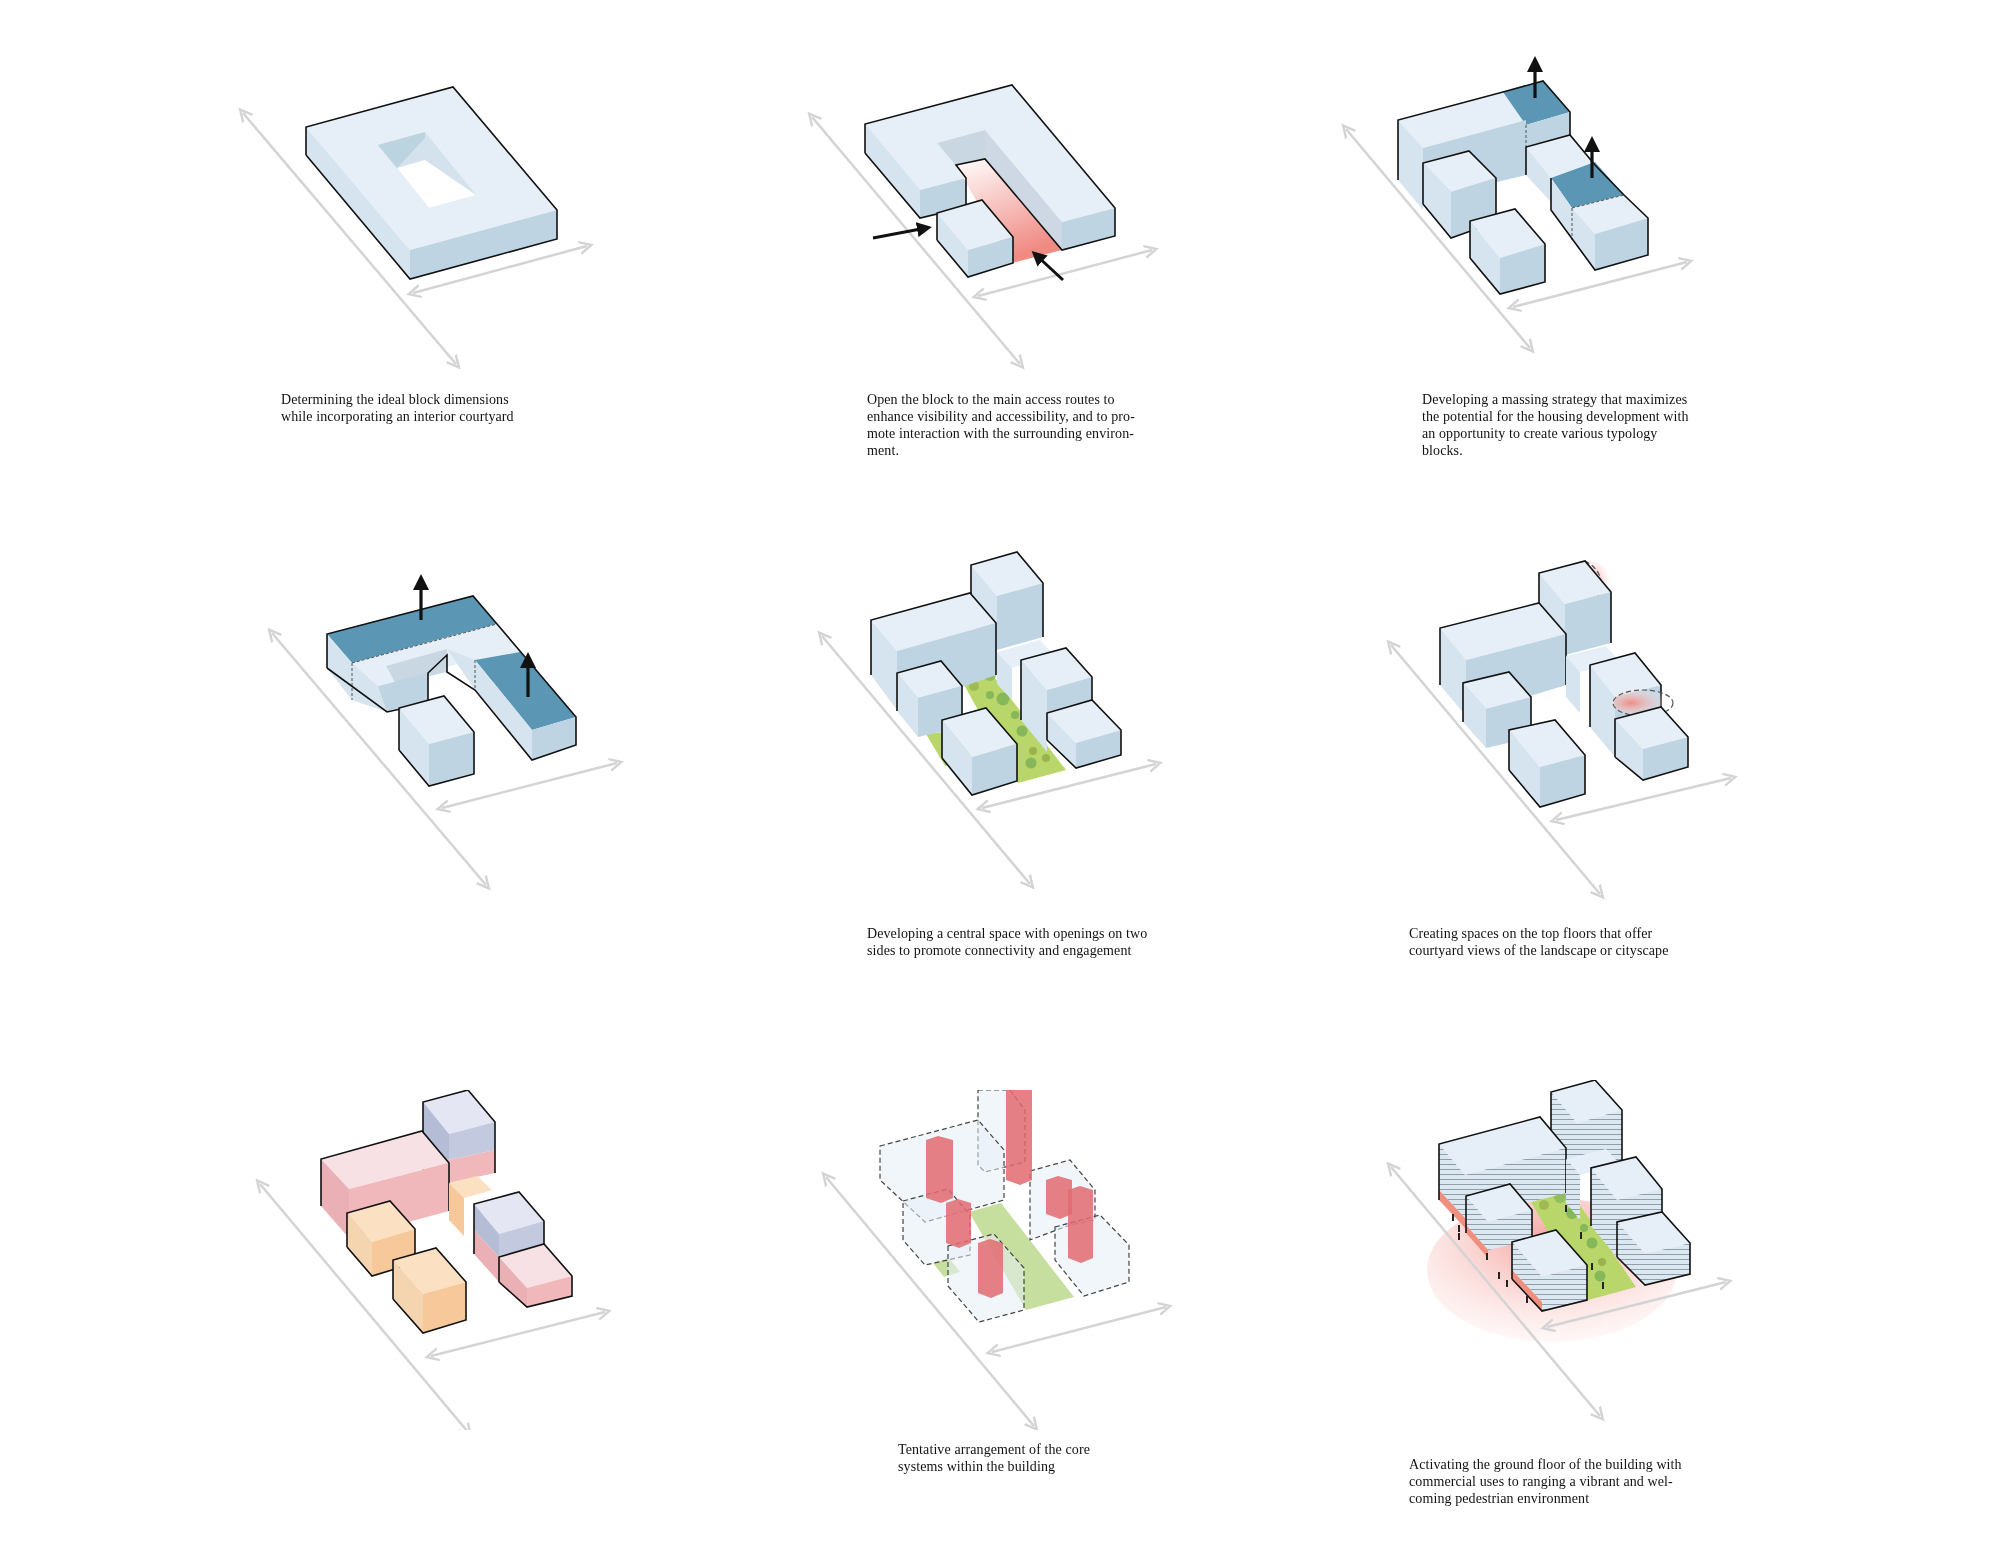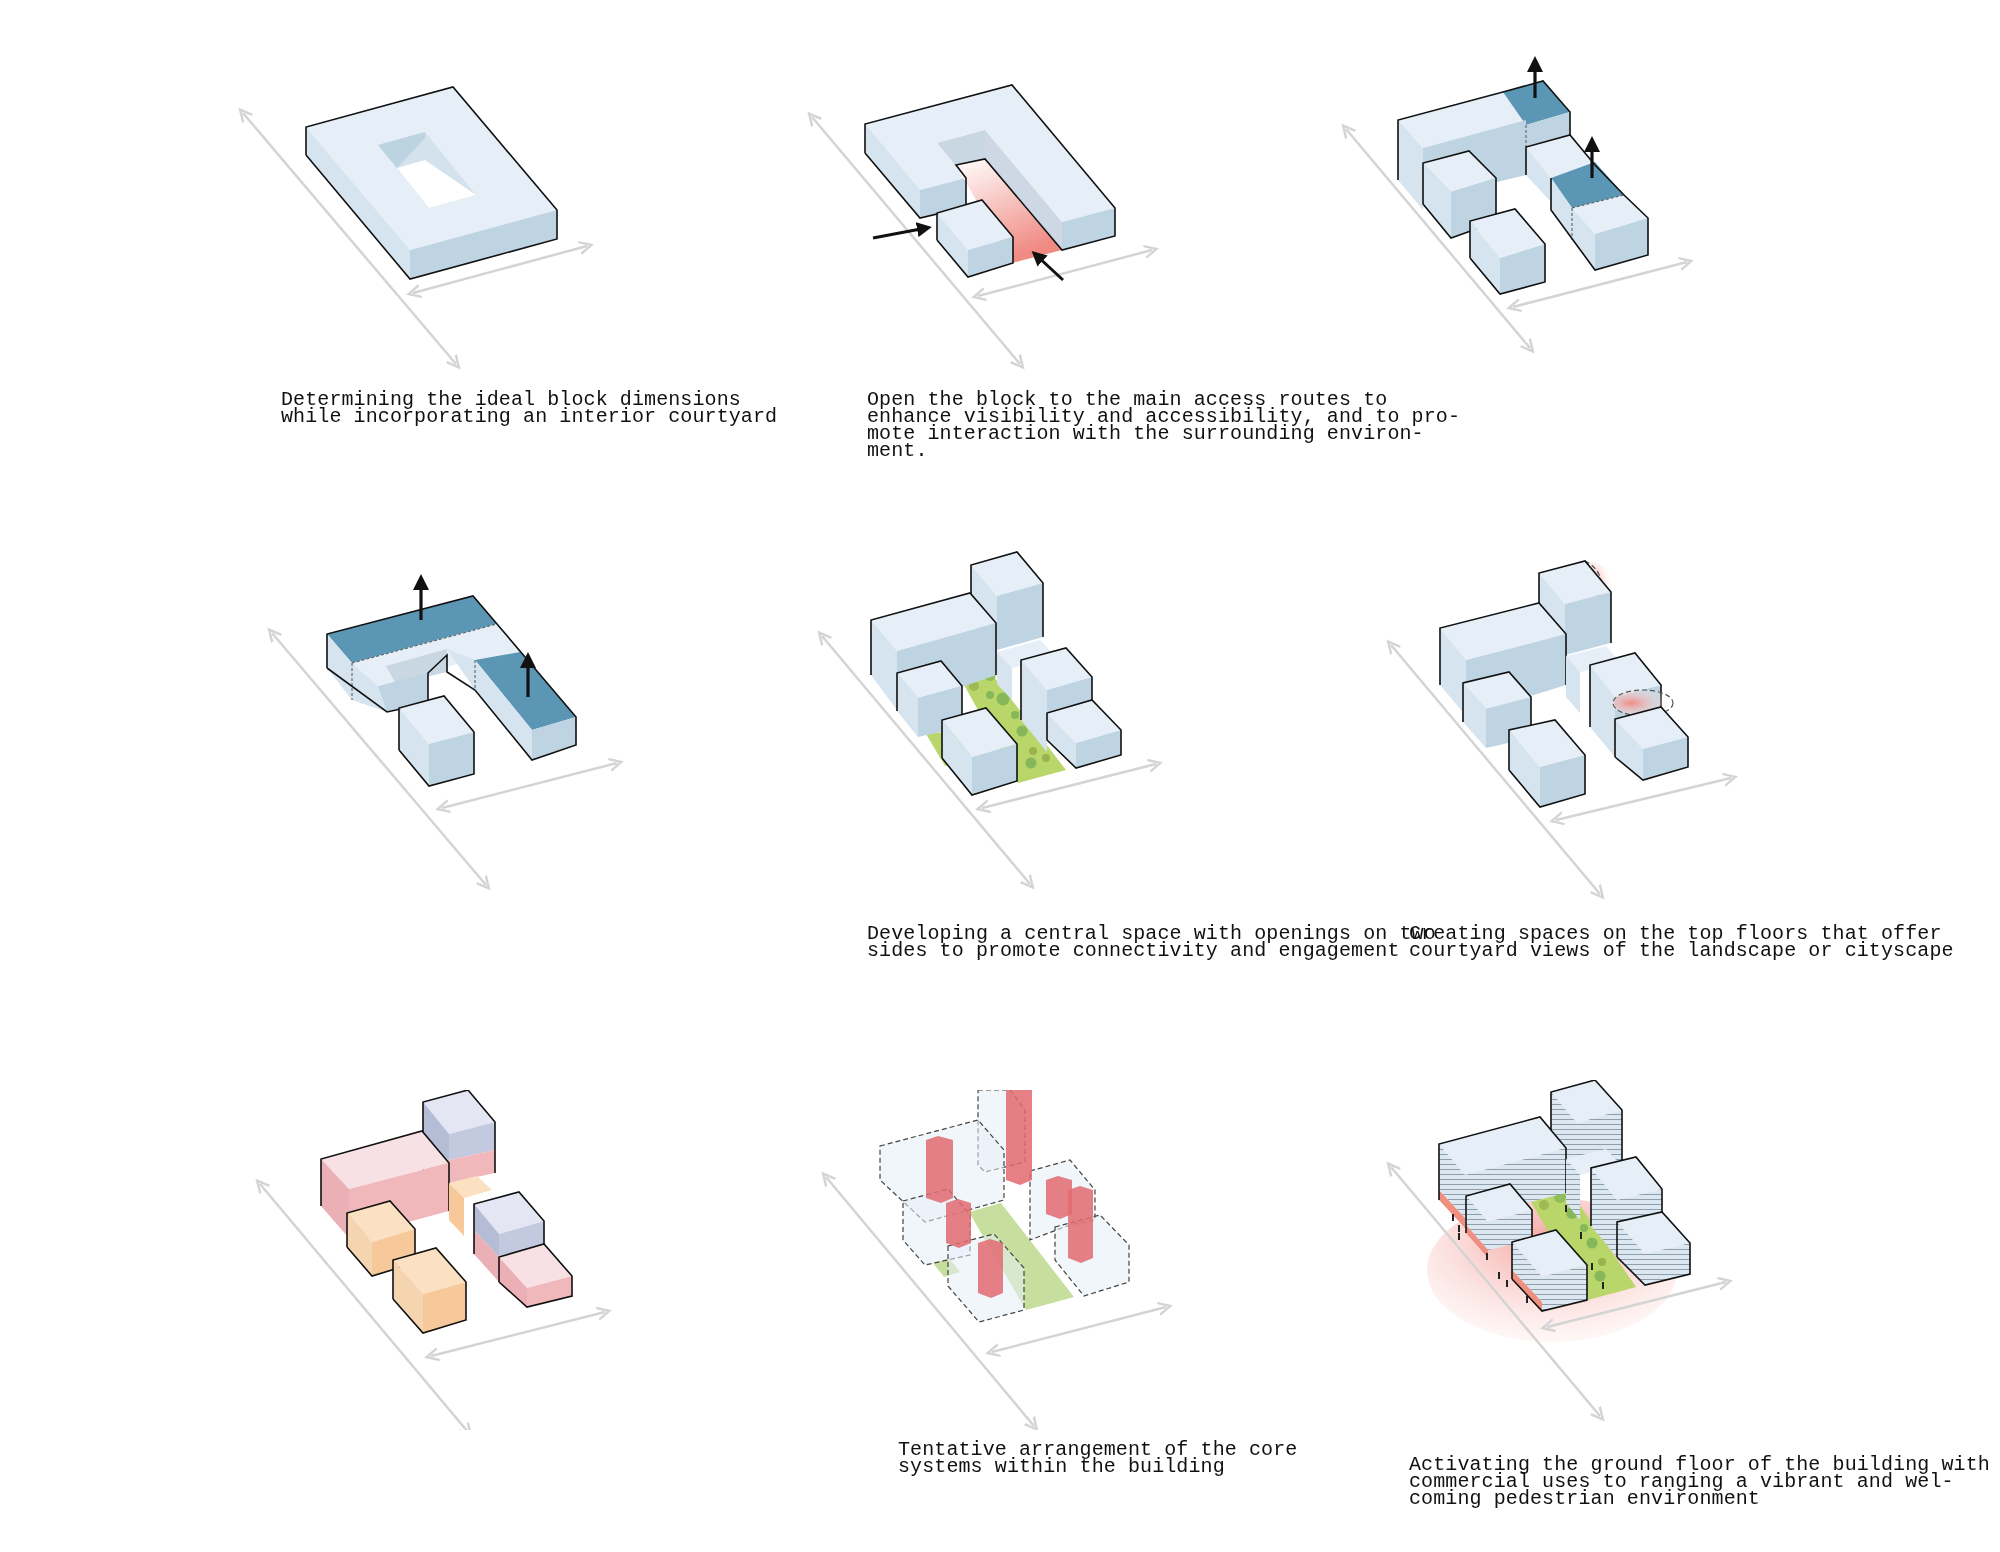--- a/index.html
+++ b/index.html
@@ -1,19 +1,19 @@
 <!DOCTYPE html>
 <html><head>
 <meta charset="utf-8">
 <style>
   html, body { margin:0; padding:0; background:#ffffff; }
   body { width:2000px; height:1552px; position:relative; overflow:hidden;
          font-family:"Liberation Sans", sans-serif; }
   #sheet { position:absolute; left:0; top:0; width:2000px; height:1552px; }
-  .caption { position:absolute; font-family:Liberation Mono, monospace; font-size:20px;
+  .caption { position:absolute; font-family:Liberation Serif, serif; font-size:14px;
              line-height:17px; color:#111; white-space:pre-line; letter-spacing:0.1px; }
 </style>
 </head>
 <body>
 
 <div id="sheet">
 
   <svg style="position:absolute;left:230px;top:80px" width="400" height="300" viewBox="230 80 400 300">
     <defs>
       <marker id="ah" viewBox="0 0 10 10" refX="5" refY="5" markerWidth="6" markerHeight="6" orient="auto-start-reverse">
@@ -425,20 +425,24 @@
       <rect x="1602" y="1282" width="2" height="7"></rect>
     </g>
   </svg>
 
   <div class="caption" style="left:281px;top:391px">Determining the ideal block dimensions
 while incorporating an interior courtyard</div>
   <div class="caption" style="left:867px;top:391px">Open the block to the main access routes to
 enhance visibility and accessibility, and to pro-
 mote interaction with the surrounding environ-
 ment.</div>
+  <div class="caption" style="left:1422px;top:391px">Developing a massing strategy that maximizes
+the potential for the housing development with
+an opportunity to create various typology
+blocks.</div>
   <div class="caption" style="left:867px;top:925px">Developing a central space with openings on two
 sides to promote connectivity and engagement</div>
   <div class="caption" style="left:1409px;top:925px">Creating spaces on the top floors that offer
 courtyard views of the landscape or cityscape</div>
   <div class="caption" style="left:898px;top:1441px">Tentative arrangement of the core
 systems within the building</div>
   <div class="caption" style="left:1409px;top:1456px">Activating the ground floor of the building with
 commercial uses to ranging a vibrant and wel-
 coming pedestrian environment</div>
 

